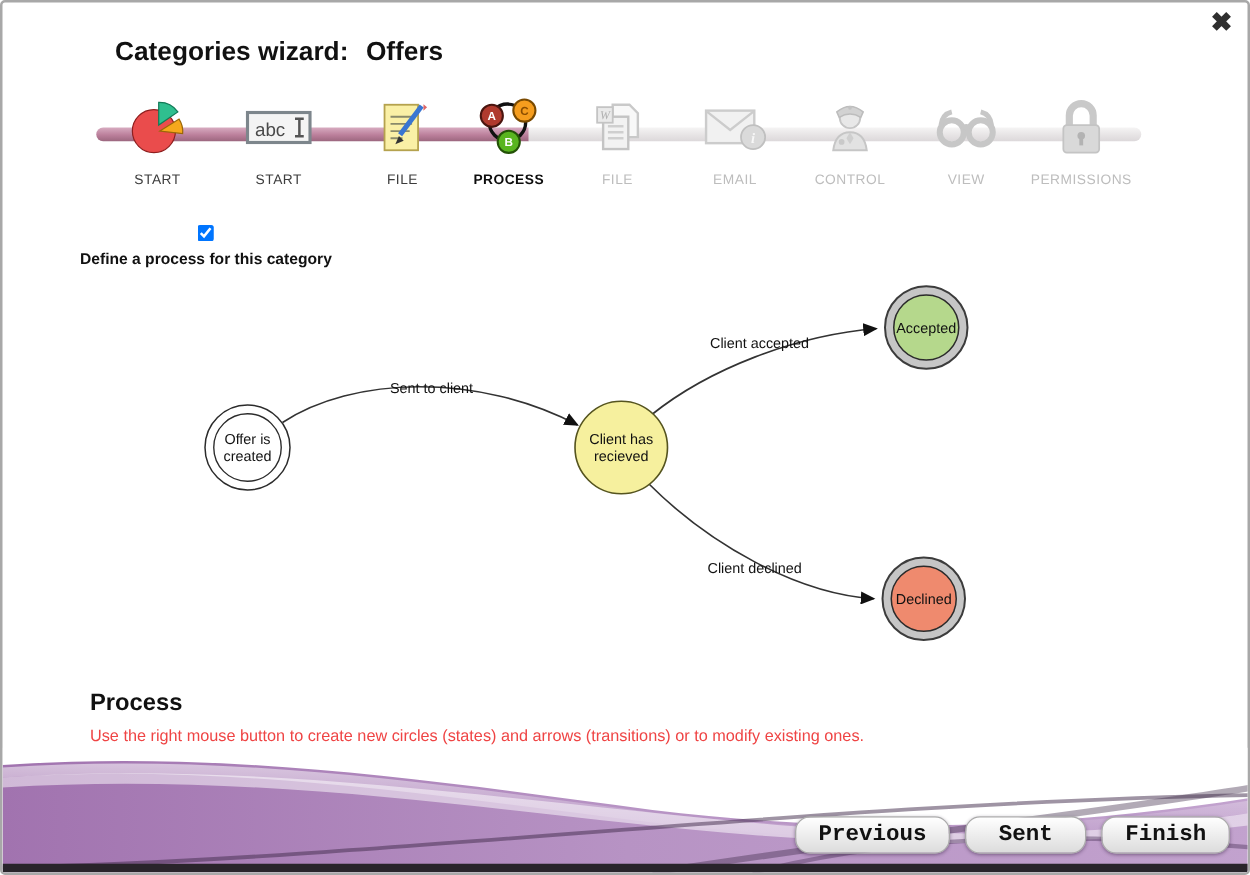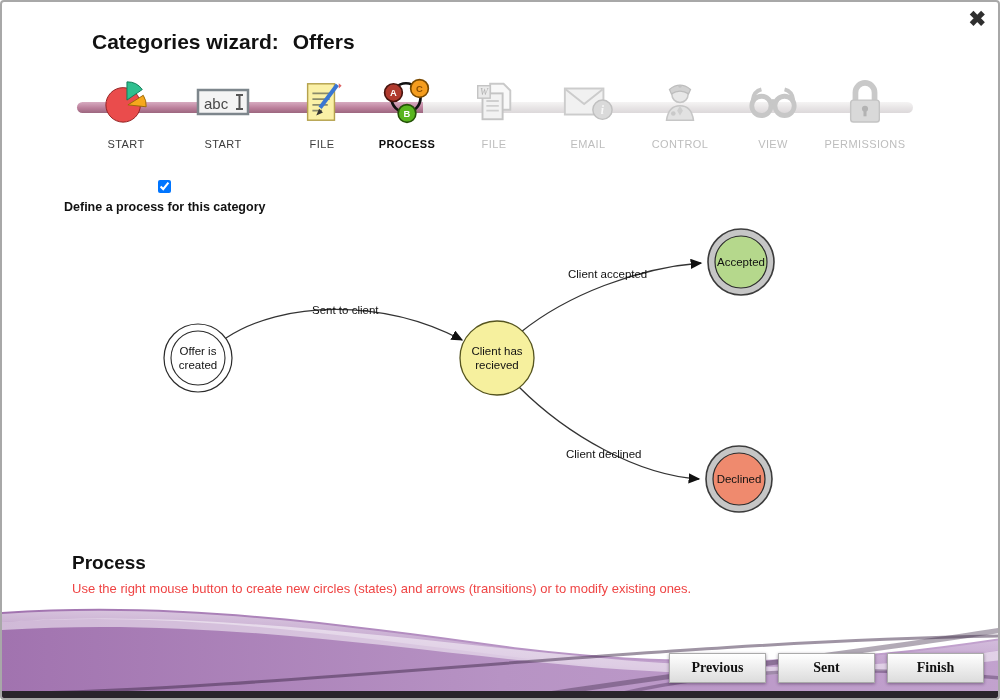--- a/index.html
+++ b/index.html
@@ -43,24 +43,24 @@
   .diagram-svg { position:absolute; left:0; top:0; width:1000px; height:700px; }
 
   
   .footer-heading { position:absolute; left:70px; top:550px; font-size:19px; font-weight:bold; color:#111; }
   .footer-desc { position:absolute; left:70px; top:579px; font-size:13px; color:#ef4444; }
 
   
   .wave-wrap { position:absolute; left:0; bottom:0; width:1000px; height:100px; }
   .actions { position:absolute; right:14px; bottom:15px; display:flex; gap:12px; }
   .btn {
-    min-width:97px; height:30px; padding:0 18px; font-family:Liberation Serif, serif;
-    font-size:14px; font-weight:bold; color:#111;
+    min-width:97px; height:30px; padding:0 18px; font-family:Liberation Mono, monospace;
+    font-size:18px; font-weight:bold; color:#111;
     background:linear-gradient(#ffffff, #efefef 45%, #dcdcdc);
-    border:1px solid #aaaaaa; border-radius:0;
+    border:1px solid #aaaaaa; border-radius:12px;
     box-shadow:0 1px 3px rgba(40,20,50,0.45); cursor:pointer;
   }
 </style>
 </head>
 <body>
 
 <div class="dialog">
 
   <div class="close-btn">✖</div>
 

